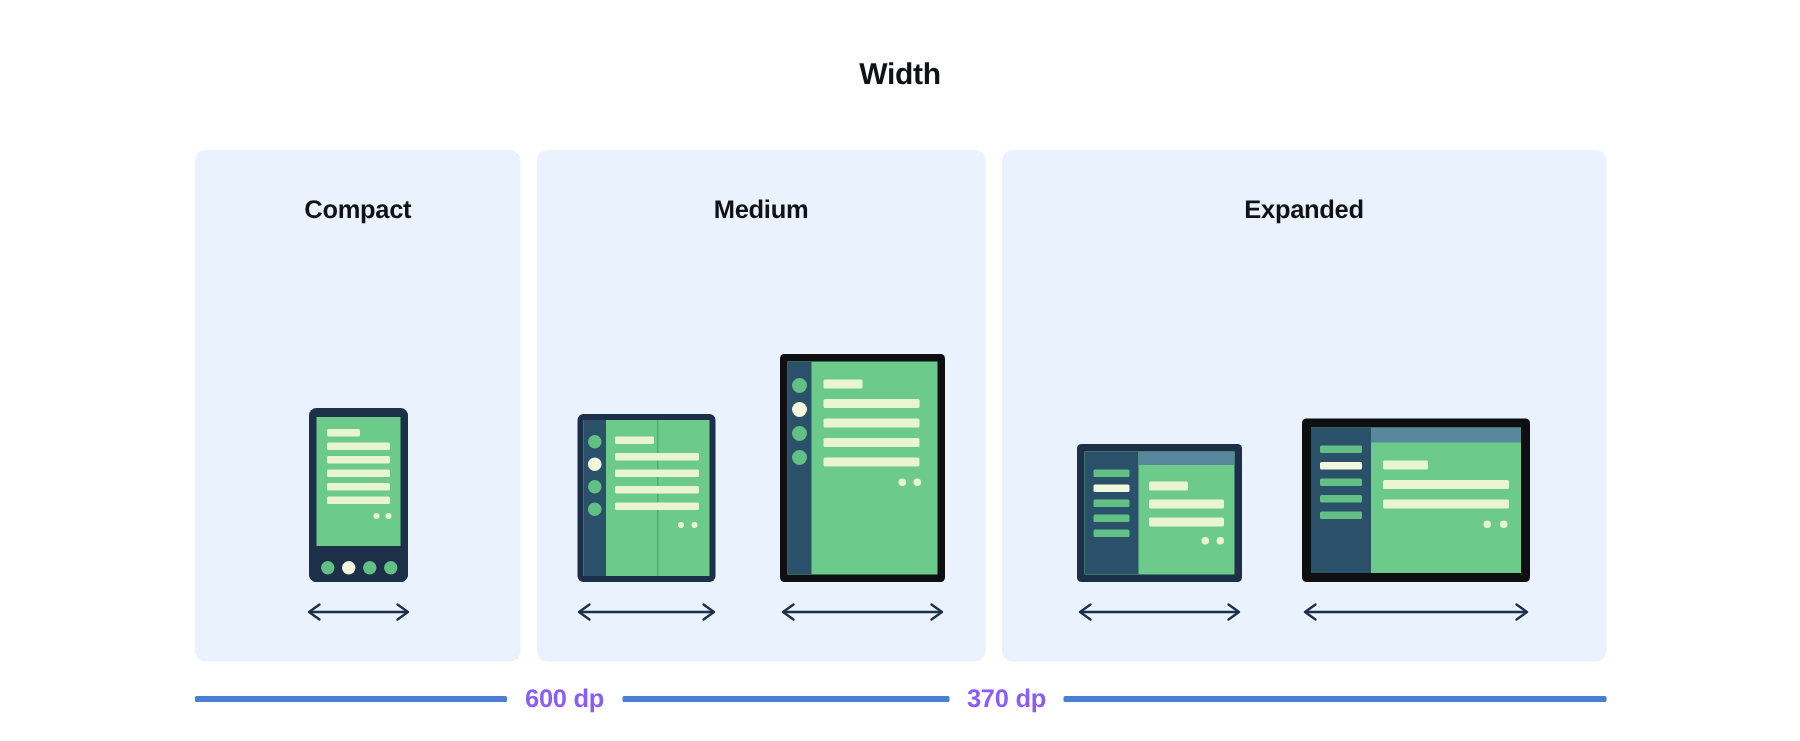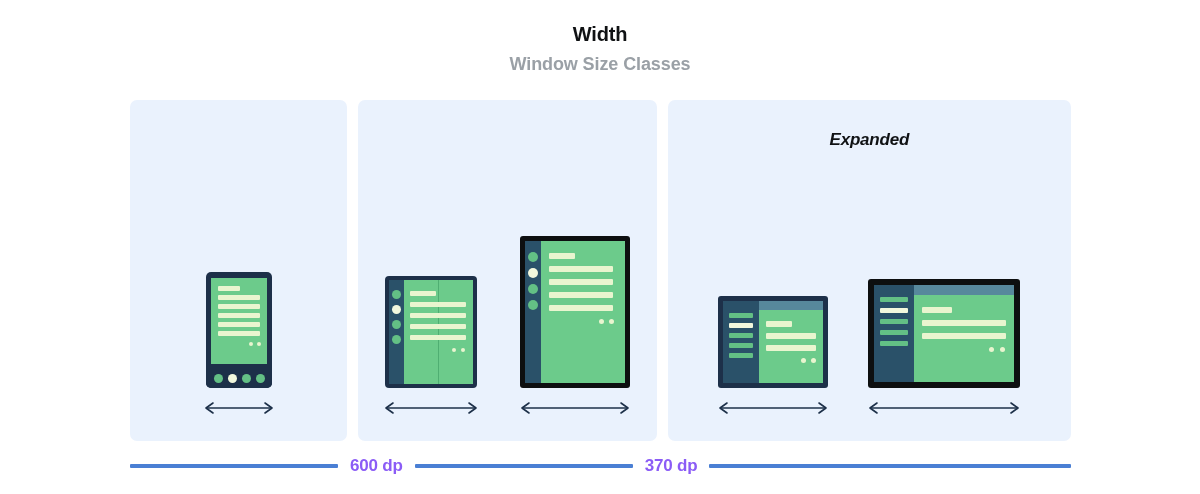--- a/index.html
+++ b/index.html
@@ -17,21 +17,21 @@
   }
 
   
   .header {
     position: absolute;
     left: 0; top: 0;
     width: 1200px;
     text-align: center;
   }
   .title {
-    margin: 0;
+    margin: 16px;
     padding-top: 23px;
     font-size: 20px;
     font-weight: bold;
     color: #101214;
     letter-spacing: -0.2px;
     line-height: 1.1;
   }
   .subtitle {
     margin: 0;
     padding-top: 10px;
@@ -52,21 +52,21 @@
     display: flex;
     gap: 11px;
   }
   .panel {
     background: #eaf2fd;
     border-radius: 7px;
     position: relative;
   }
   .panel-compact  { width: 226px; }
   .panel-medium   { width: 311px; }
-  .panel-expanded { width: 420px; font-style: italic; }
+  .panel-expanded { width: 420px; }
 
   .panel-title {
     position: absolute;
     left: 0; right: 0;
     top: 30px;
     text-align: center;
     font-size: 17px;
     font-weight: bold;
     color: #101214;
     letter-spacing: -0.2px;
@@ -174,26 +174,26 @@
     white-space: nowrap;
     padding: 0 12px;
     letter-spacing: -0.2px;
   }
 </style>
 </head>
 <body>
 
 <div class="header">
   <h1 class="title">Width</h1>
-  <div class="subtitle">Window Size Classes</div>
 </div>
 
 <div class="panels">
 
   <div class="panel panel-compact">
+    <div class="panel-title">Compact</div>
     <div class="devices">
 
       <div class="device-slot">
 
         <div class="device frame-navy" style="width:66px;height:116px;border-radius:5px;">
           <div class="screen" style="left:5px;top:6px;width:56px;height:86px;">
             <div class="line" style="left:7px;top:8px;width:22px;height:5px;"></div>
             <div class="line" style="left:7px;top:17px;width:42px;height:5px;"></div>
             <div class="line" style="left:7px;top:26px;width:42px;height:5px;"></div>
             <div class="line" style="left:7px;top:35px;width:42px;height:5px;"></div>
@@ -213,20 +213,21 @@
           <line x1="4" y1="7" x2="68" y2="7" stroke="#1d3049" stroke-width="1.6"></line>
           <polyline points="10,2 3,7 10,12" fill="none" stroke="#1d3049" stroke-width="1.6" stroke-linecap="round" stroke-linejoin="round"></polyline>
           <polyline points="62,2 69,7 62,12" fill="none" stroke="#1d3049" stroke-width="1.6" stroke-linecap="round" stroke-linejoin="round"></polyline>
         </svg>
       </div>
 
     </div>
   </div>
 
   <div class="panel panel-medium">
+    <div class="panel-title">Medium</div>
     <div class="devices" style="gap:40px;">
 
       <div class="device-slot">
 
         <div class="device frame-navy" style="width:92px;height:112px;border-radius:4px;">
           <div class="screen" style="left:4px;top:4px;width:84px;height:104px;">
             <div class="rail" style="width:15px;"></div>
             <div class="raildot" style="left:3px;top:10px;width:9px;height:9px;"></div>
             <div class="raildot active" style="left:3px;top:25px;width:9px;height:9px;"></div>
             <div class="raildot" style="left:3px;top:40px;width:9px;height:9px;"></div>

